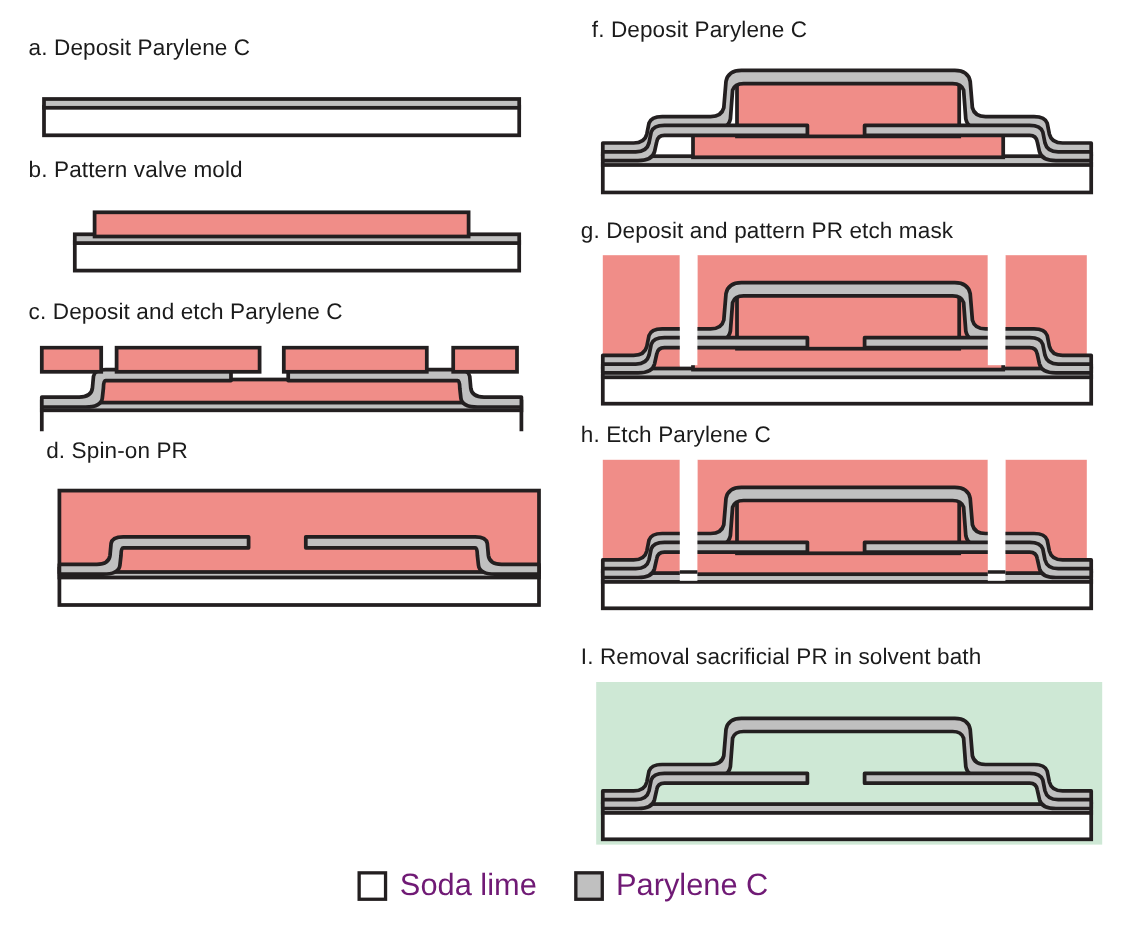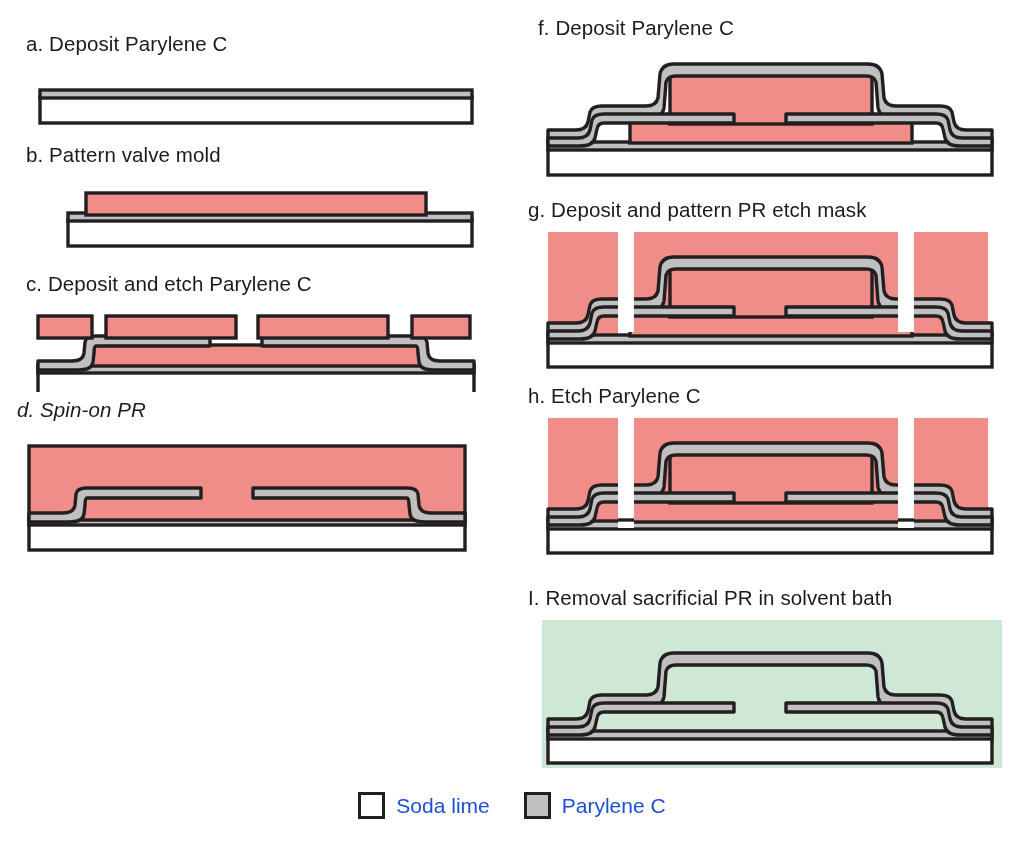--- a/index.html
+++ b/index.html
@@ -58,22 +58,22 @@
     gap: 11px;
   }
   .legend-swatch {
     width: 27px;
     height: 27px;
     border: 3.5px solid #231f20;
     box-sizing: border-box;
   }
   .legend-text {
     font-family: "Liberation Sans", "DejaVu Sans", sans-serif;
-    font-size: 21px;
-    color: #1d4ed8;
+    font-size: 28px;
+    color: #701a75;
     white-space: nowrap;
     line-height: 1;
   }
 </style>
 </head>
 <body>
 
 <div id="figure">
 
   <div class="panel" style="left:26px; top:34px; width:460px;">
@@ -115,21 +115,21 @@
         <path d="M448,47 L414,47 Q403,47 402,39 L401,28 Q400,22 390,22 L236,22 L236,32 L390,32 Q392,32 392,39 L393,48 Q394,56 408,56 L448,56 Z" fill="#c0c0c0" stroke="#231f20" stroke-width="3.4" stroke-linejoin="round"></path>
 
         <rect x="12" y="2" width="54" height="22" fill="#f08d88" stroke="#231f20" stroke-width="3.4"></rect>
         <rect x="80" y="2" width="130" height="22" fill="#f08d88" stroke="#231f20" stroke-width="3.4"></rect>
         <rect x="232" y="2" width="130" height="22" fill="#f08d88" stroke="#231f20" stroke-width="3.4"></rect>
         <rect x="386" y="2" width="58" height="22" fill="#f08d88" stroke="#231f20" stroke-width="3.4"></rect>
       </svg>
     </div>
   </div>
 
-  <div class="panel" style="left:17px; top:400px; width:460px;font-style:italic;">
+  <div class="panel" style="left:42px; top:400px; width:460px;">
     <div class="panel-label">d. Spin-on PR</div>
     <div class="panel-art" style="top:42px;">
       <svg width="460" height="110" viewBox="0 0 460 110">
         <rect x="12" y="82" width="436" height="26" fill="#ffffff" stroke="#231f20" stroke-width="3.4"></rect>
         <rect x="12" y="75" width="436" height="8" fill="#c0c0c0" stroke="#231f20" stroke-width="3.4"></rect>
 
         <rect x="12" y="4" width="436" height="74" fill="#f08d88" stroke="#231f20" stroke-width="3.4"></rect>
 
         <path d="M12,71 L46,71 Q57,71 58,63 L59,52 Q60,46 70,46 L184,46 L184,56 L70,56 Q68,56 68,63 L67,72 Q66,80 52,80 L12,80 Z" fill="#c0c0c0" stroke="#231f20" stroke-width="3.4" stroke-linejoin="round"></path>
 

